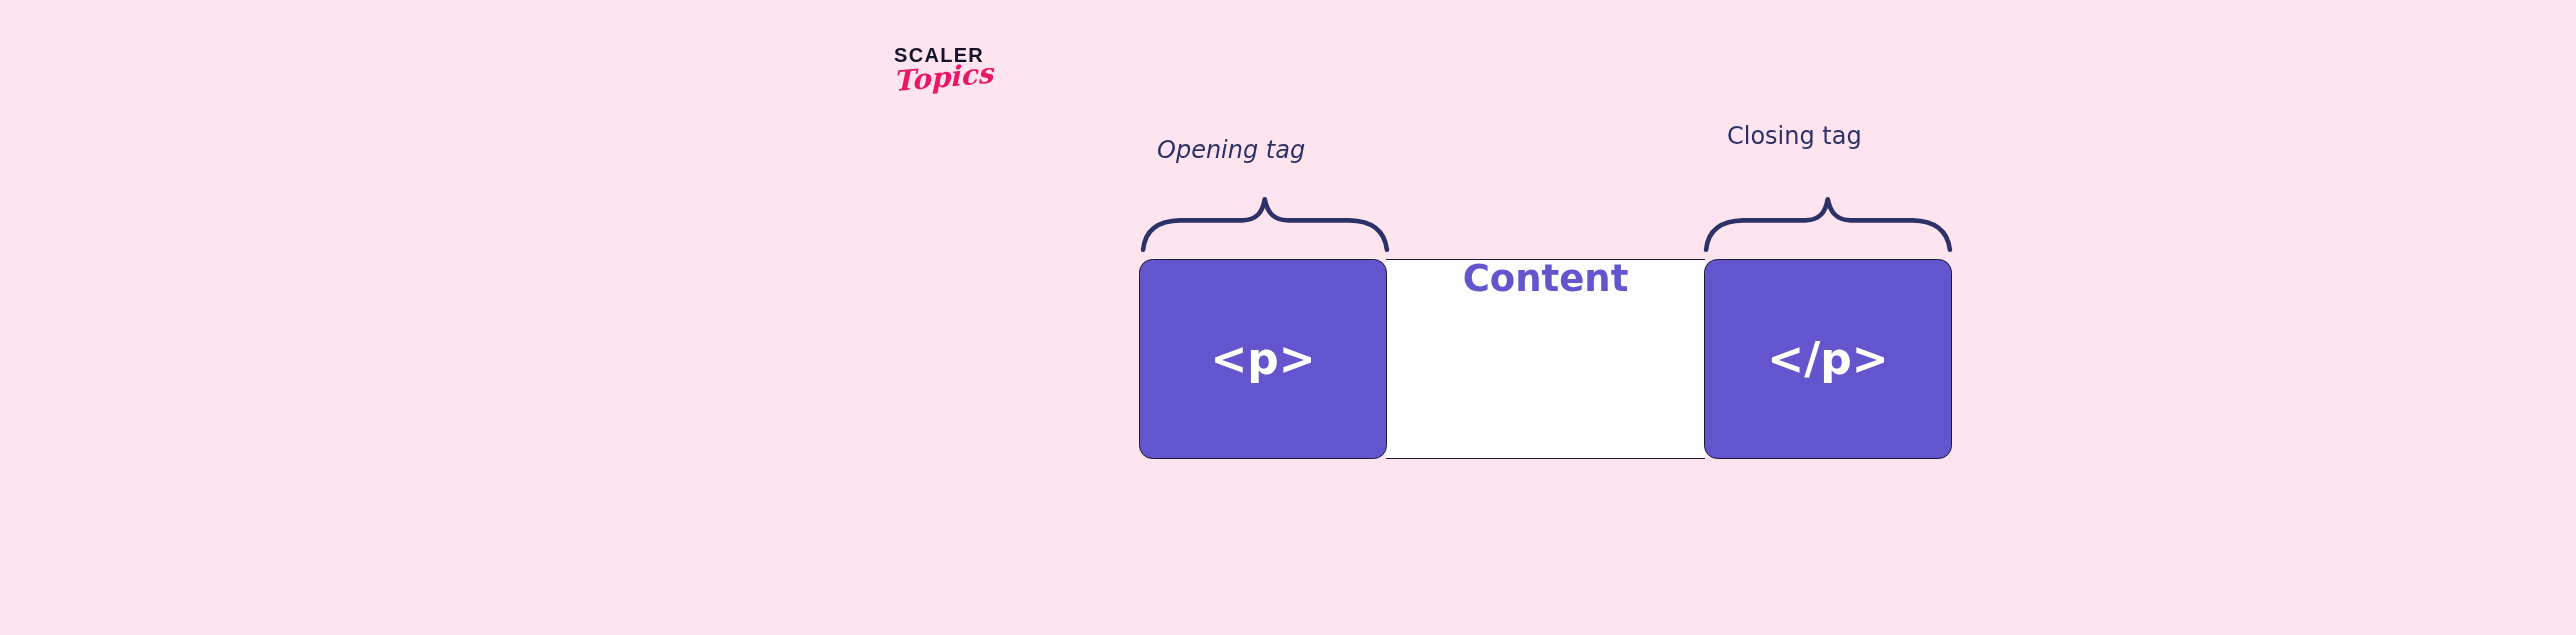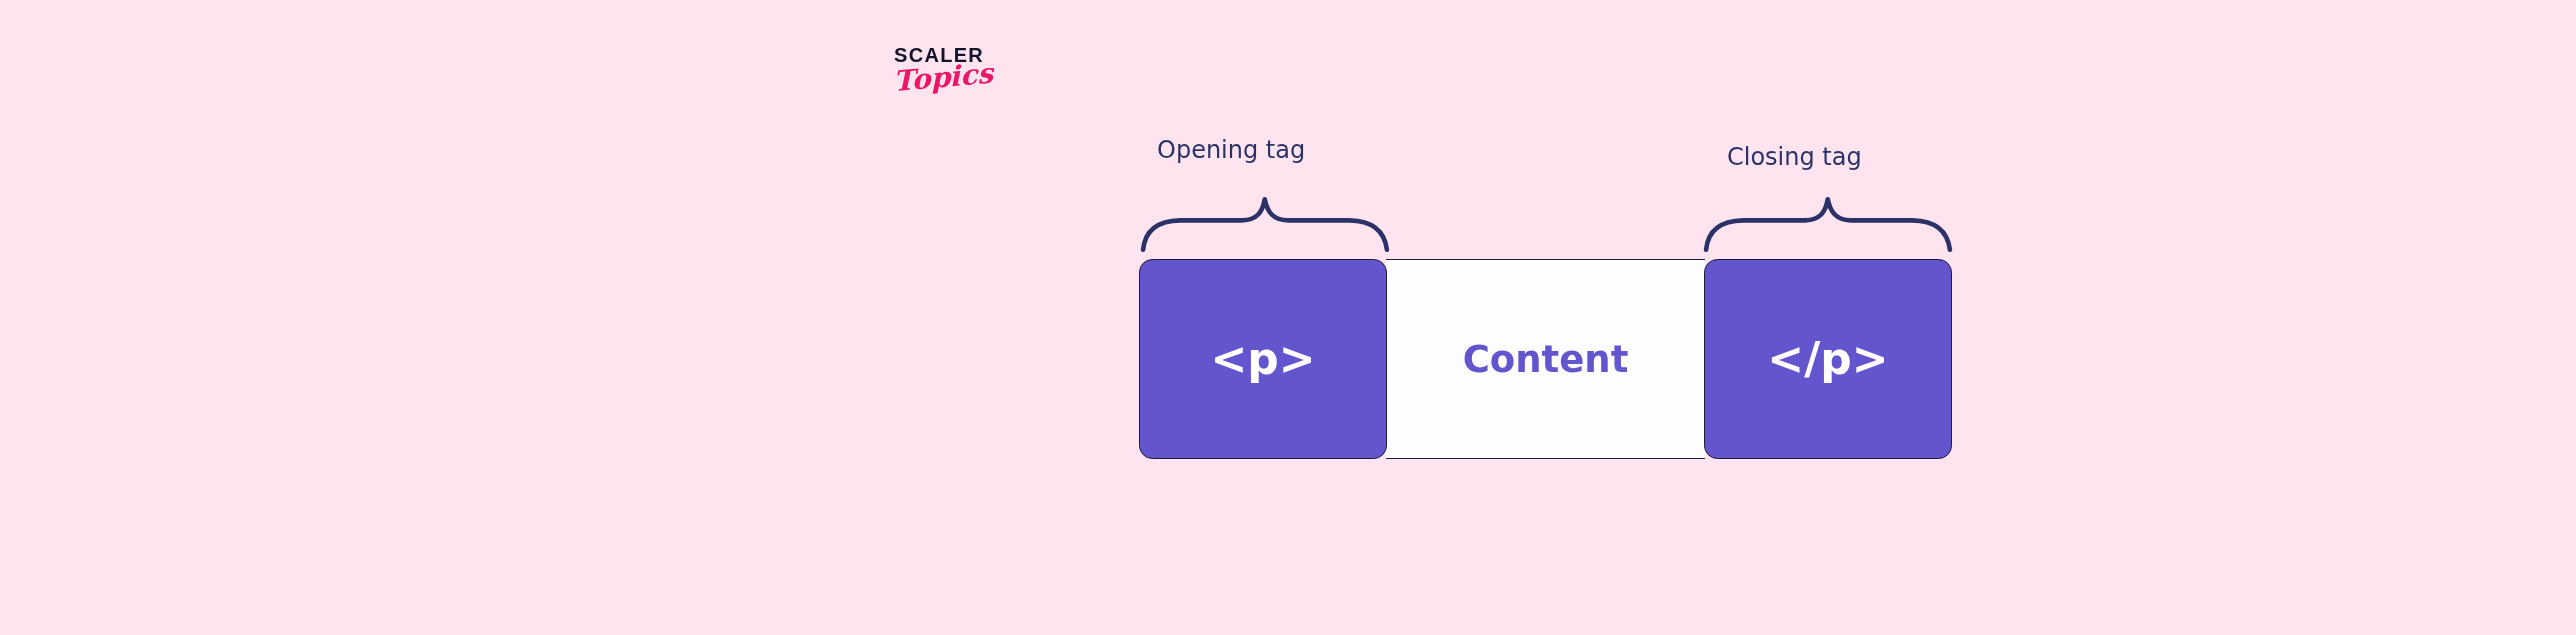--- a/index.html
+++ b/index.html
@@ -56,22 +56,22 @@
 
   
   .tag-label {
     position: absolute;
     font-family: "DejaVu Sans", sans-serif;
     font-size: 24px;
     color: #2c3267;
     line-height: 1;
     white-space: nowrap;
   }
-  #label-opening { left: 1157px; top: 138px; }
-  #label-closing { left: 1727px; top: 145px; }
+  #label-opening { left: 1157px; top: 138px; font-style: italic; }
+  #label-closing { left: 1727px; top: 124px; }
 
   
   .brace-svg {
     position: absolute;
     overflow: visible;
   }
   #brace-opening { left: 1140px; top: 196px; width: 250px; height: 57px; }
   #brace-closing { left: 1703px; top: 196px; width: 250px; height: 57px; }
   .brace-path {
     fill: none;
@@ -118,21 +118,21 @@
     white-space: nowrap;
   }
 
   #content-box {
     flex: 1 1 auto;
     background: #fefdfd;
     border-top: 1.5px solid #1b1b33;
     border-bottom: 1.5px solid #1b1b33;
     box-sizing: border-box;
     display: flex;
-    align-items: center;
+    align-items: flex-start;
     justify-content: center;
     margin: 0 -1px;
     position: relative;
     z-index: 1;
   }
   #content-box-text {
     font-family: "DejaVu Sans", sans-serif;
     font-weight: 700;
     font-size: 37px;
     color: #6255ce;

